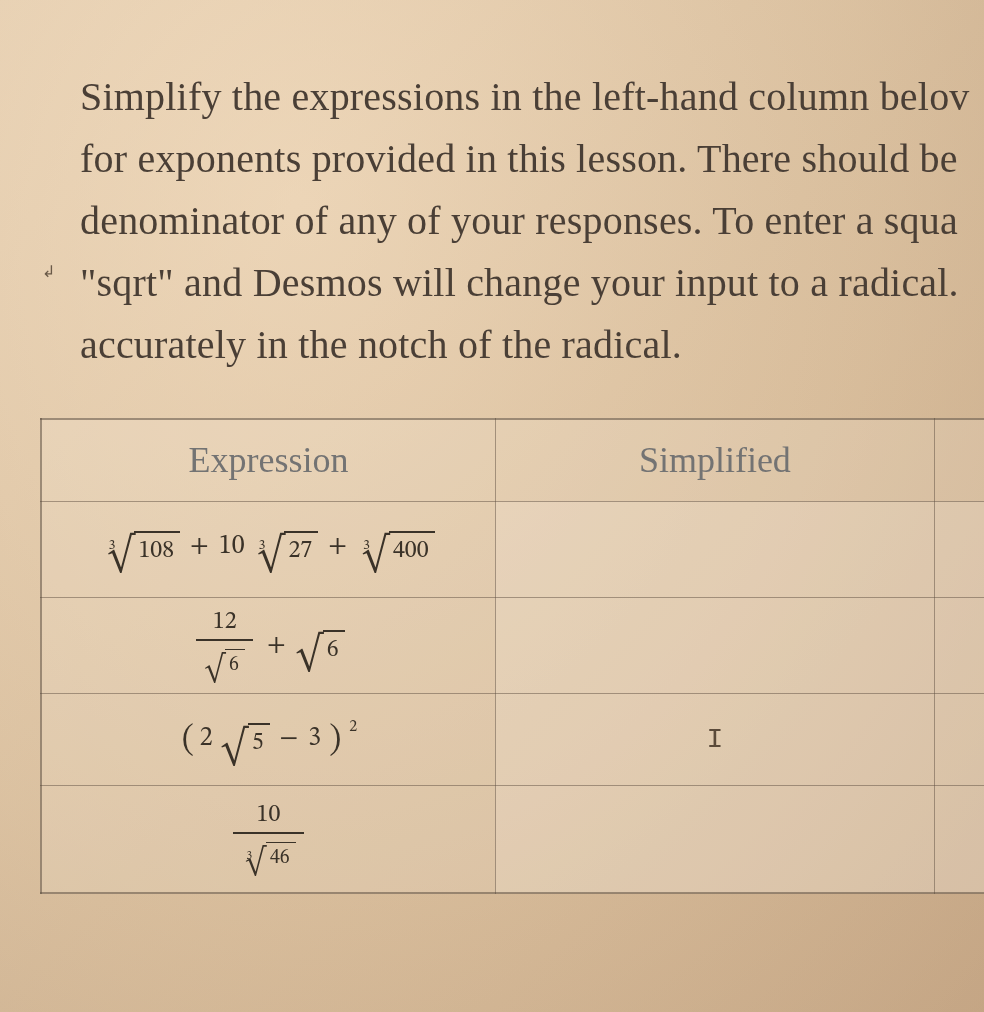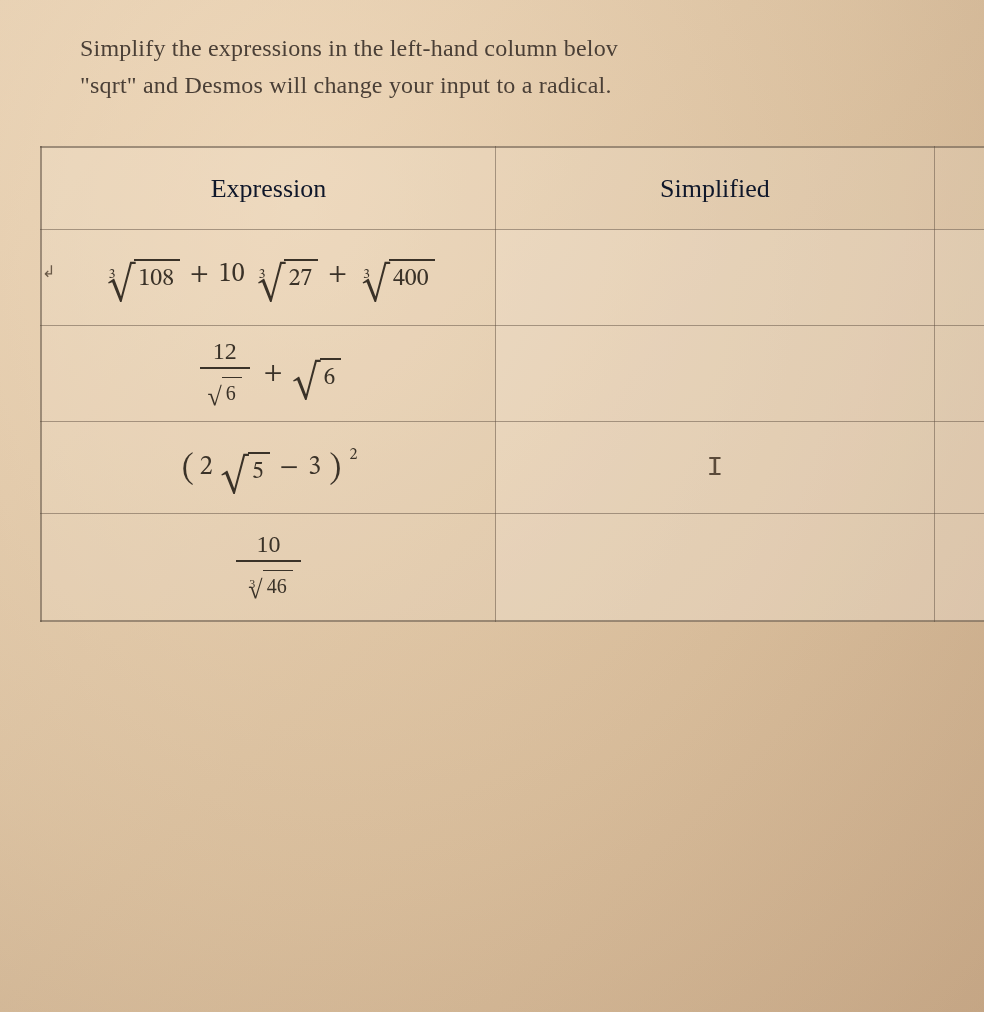--- a/index.html
+++ b/index.html
@@ -23,26 +23,27 @@
       background: radial-gradient(ellipse at 30% 20%, rgba(255,230,200,0.35) 0%, rgba(200,160,120,0.15) 60%, rgba(150,110,80,0.25) 100%);
       pointer-events: none;
     }
 
     .content {
       position: relative;
       padding: 30px 0 0 80px;
     }
 
     .instructions {
-      font-size: 24px;
+      font-size: 40px;
       line-height: 1.55;
       color: #4a3f36;
       letter-spacing: 0.2px;
       padding-right: 12px;
       margin-bottom: 42px;
+      margin-top: 36px;
     }
 
     .instructions .line {
       white-space: nowrap;
       overflow: hidden;
     }
 
     .italic {
     }
 
@@ -67,23 +68,23 @@
     }
 
     th, td {
       border: 1.5px solid rgba(95,80,65,0.5);
       padding: 0;
       text-align: center;
       vertical-align: middle;
     }
 
     th {
-      font-size: 26px;
+      font-size: 36px;
       font-weight: 500;
-      color: #0f172a;
+      color: #737373;
       height: 82px;
       font-family: Georgia, serif;
     }
 
     th.expr-head { width: 455px; }
     th.simp-head { width: 440px; margin-top: 44px; }
     th.tail-head { width: 65px; }
 
     td.expr-cell {
       height: 96px;
@@ -139,21 +140,20 @@
       top: -1px;
       margin-top: 7px;
     }
 
     .frac {
       display: inline-flex;
       flex-direction: column;
       align-items: center;
       vertical-align: middle;
       margin: 0 4px;
-      font-family: Liberation Serif, serif;
     }
 
     .frac .num, .frac .den {
       padding: 2px 8px;
       font-size: 24px;
       line-height: 1.2;
     }
 
     .frac .bar {
       width: 100%;
@@ -195,23 +195,26 @@
 <body>
 
 <div class="overlay-tint"></div>
 
 <div class="content">
 
   <div class="caret-mark">↲</div>
 
   <div class="instructions">
     <div class="line">Simplify the expressions in the left-hand column belov</div>
+    <div class="line">for exponents provided in this lesson. There should be</div>
+    <div class="line">denominator of any of your responses.  To enter a squa</div>
     <div class="line">
       <span>"</span><span class="italic">sqrt</span><span>" and Desmos will change your input to a radical.</span>
     </div>
+    <div class="line">accurately in the notch of the radical.</div>
   </div>
 
   <div class="table-wrap">
     <table>
       <thead>
         <tr>
           <th class="expr-head">Expression</th>
           <th class="simp-head">Simplified</th>
           <th class="tail-head"></th>
         </tr>

